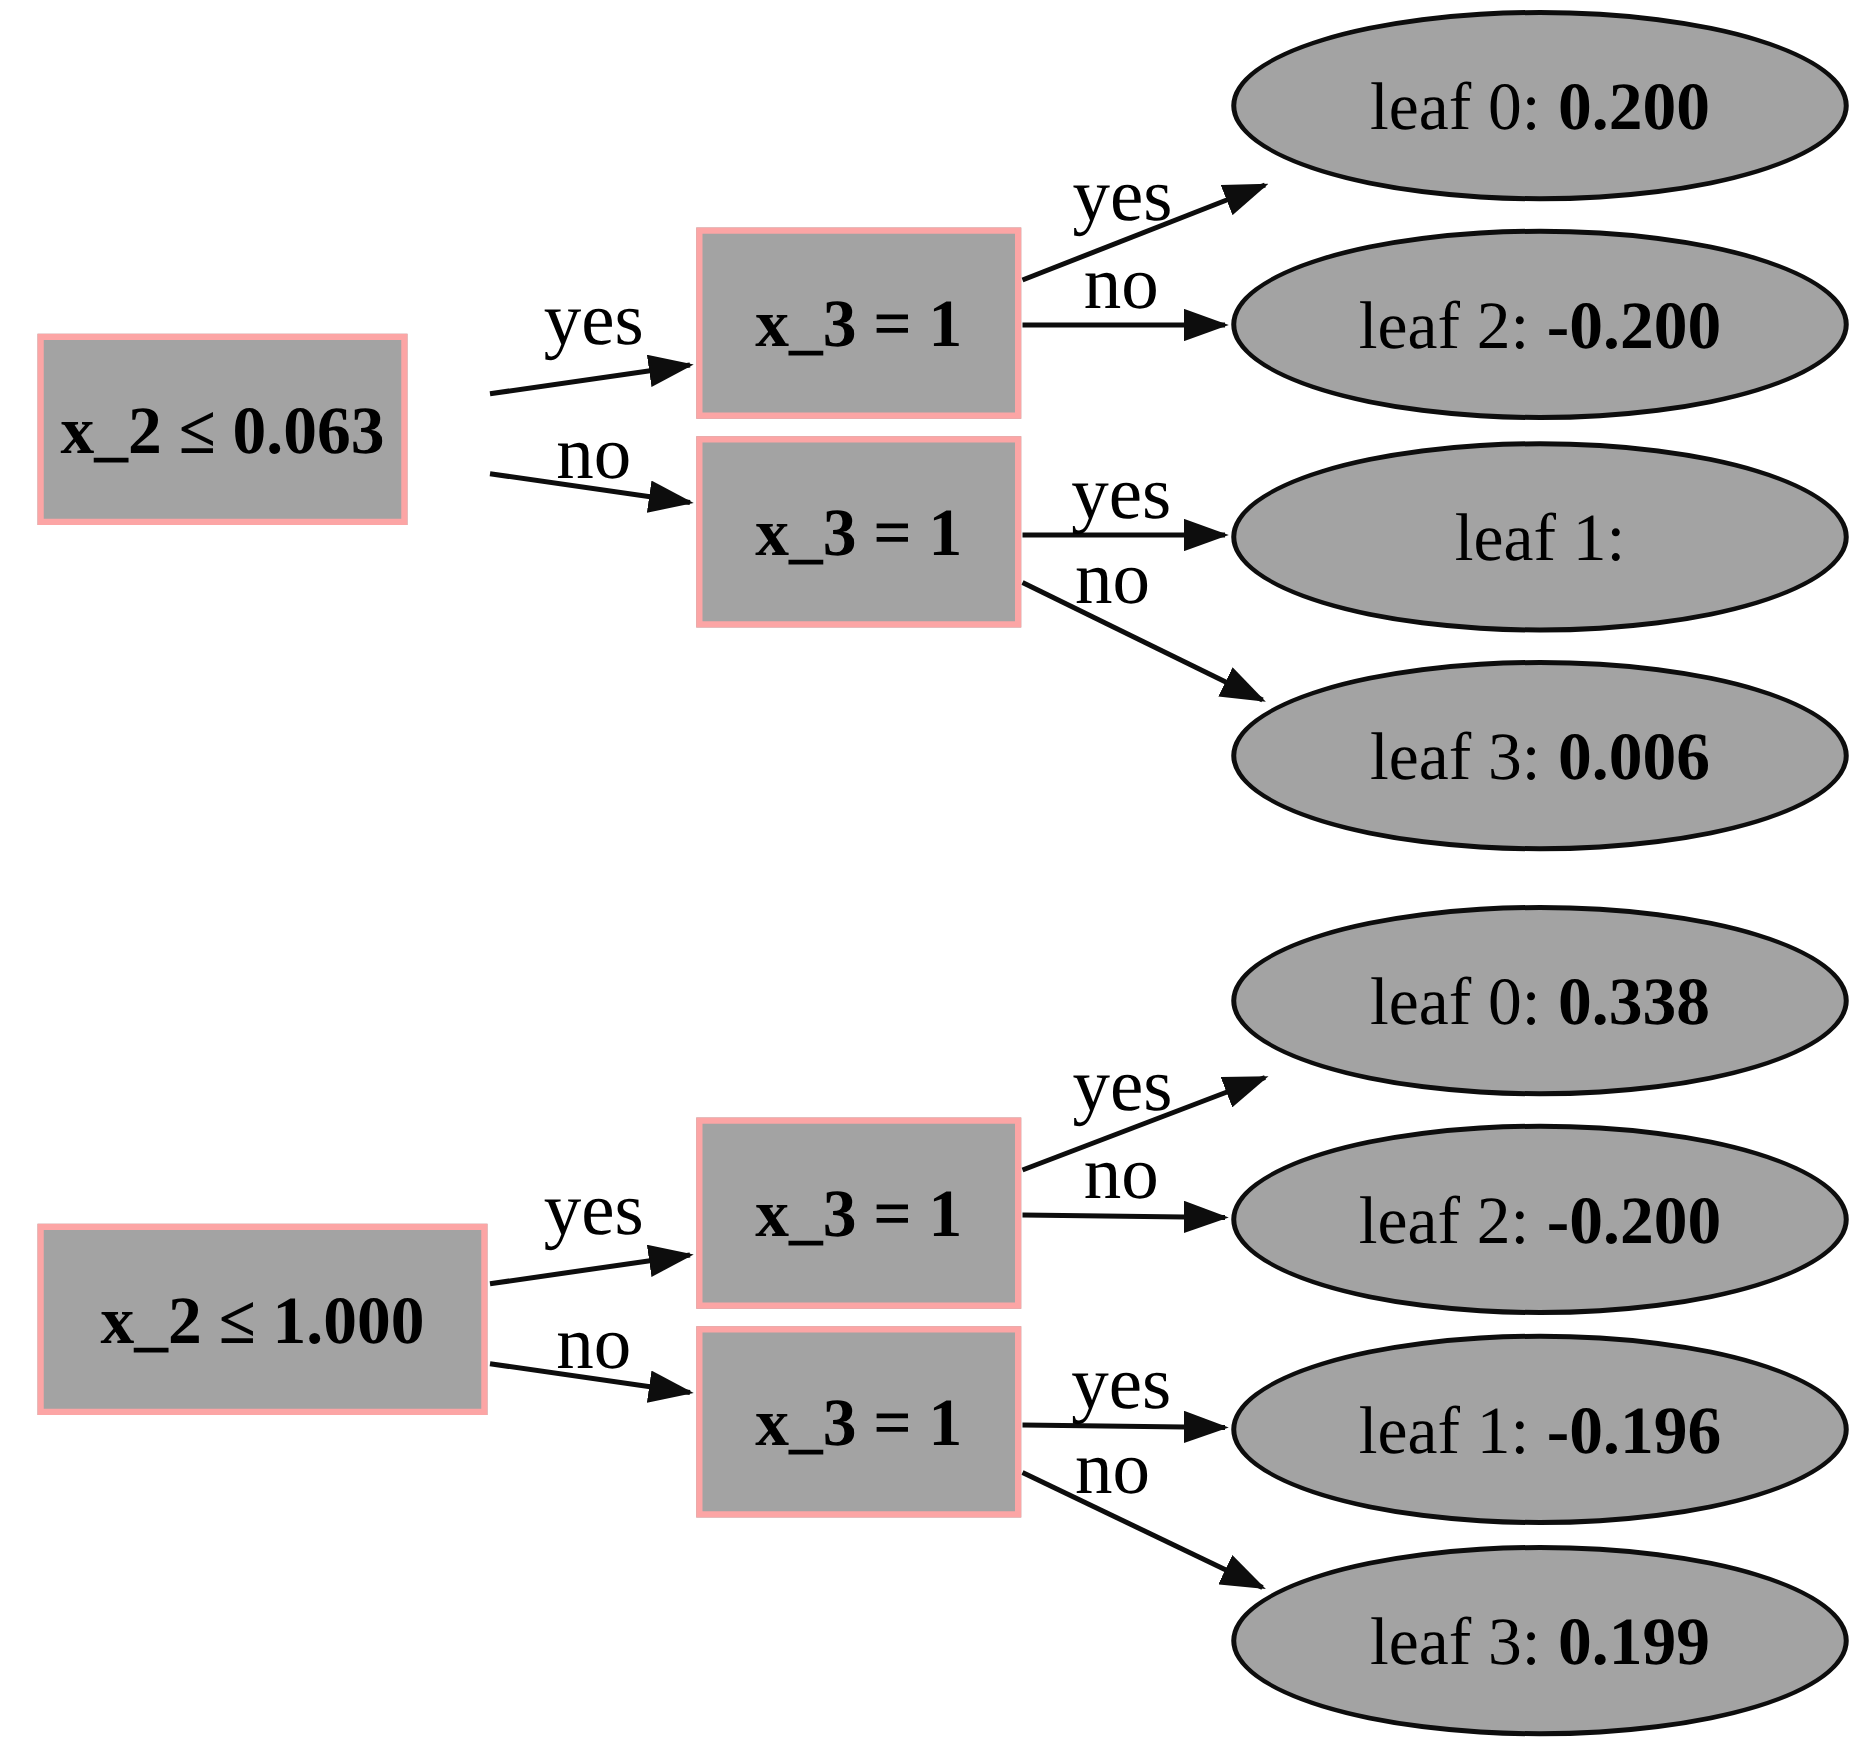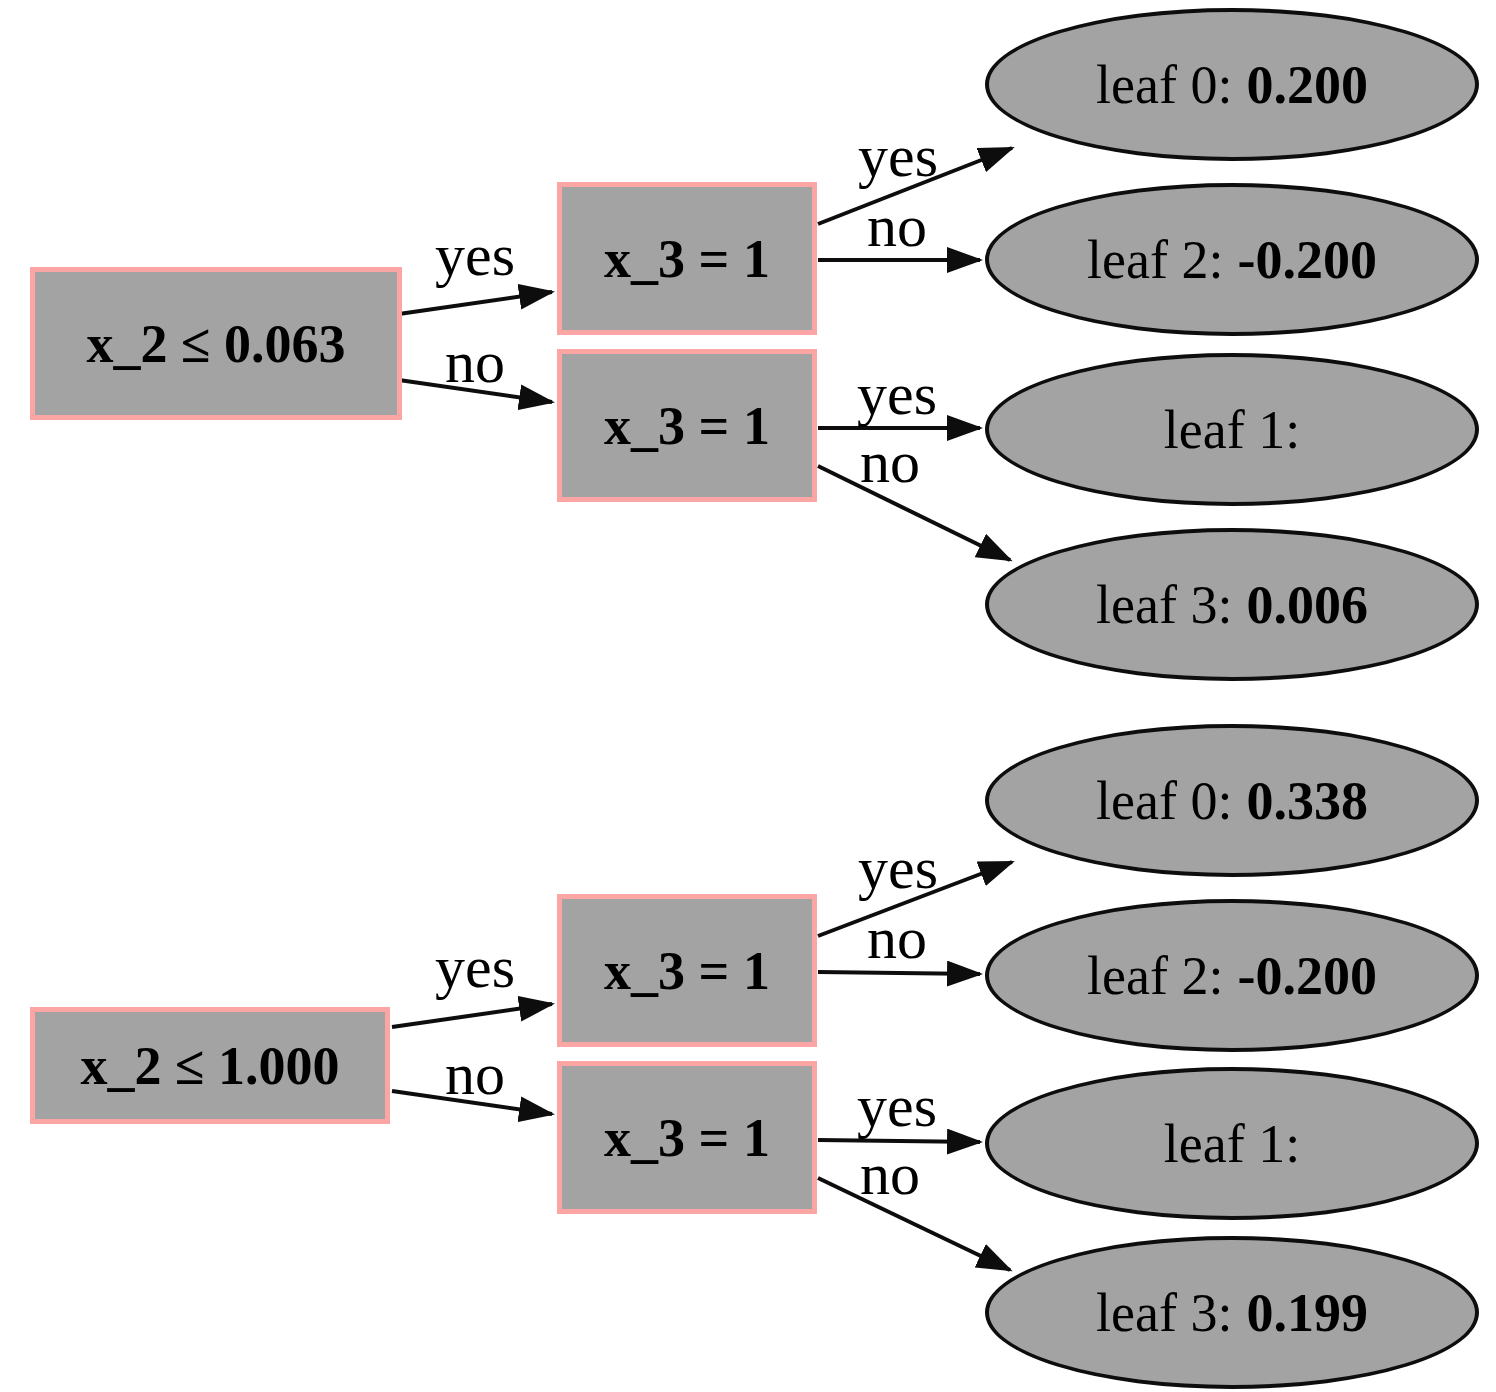--- a/index.html
+++ b/index.html
@@ -53,21 +53,21 @@
     <line x1="818" y1="466" x2="1010" y2="560" stroke="#0d0d0d" stroke-width="4" marker-end="url(#arrowhead)"></line>
 
     <line x1="392" y1="1027" x2="552" y2="1004" stroke="#0d0d0d" stroke-width="4" marker-end="url(#arrowhead)"></line>
     <line x1="392" y1="1091" x2="552" y2="1114" stroke="#0d0d0d" stroke-width="4" marker-end="url(#arrowhead)"></line>
     <line x1="818" y1="936" x2="1012" y2="862" stroke="#0d0d0d" stroke-width="4" marker-end="url(#arrowhead)"></line>
     <line x1="818" y1="972" x2="980" y2="974" stroke="#0d0d0d" stroke-width="4" marker-end="url(#arrowhead)"></line>
     <line x1="818" y1="1140" x2="980" y2="1142" stroke="#0d0d0d" stroke-width="4" marker-end="url(#arrowhead)"></line>
     <line x1="818" y1="1178" x2="1010" y2="1270" stroke="#0d0d0d" stroke-width="4" marker-end="url(#arrowhead)"></line>
   </svg>
 
-  <div class="node rect" style="left:30px;top:267px;width:372px;height:153px">
+  <div class="node rect" style="left:30px;top:267px;width:296px;height:153px">
     <span class="split-label">x_2 ≤ 0.063</span>
   </div>
 
   <div class="node rect" style="left:557px;top:182px;width:260px;height:153px">
     <span class="split-label">x_3 = 1</span>
   </div>
 
   <div class="node rect" style="left:557px;top:349px;width:260px;height:153px">
     <span class="split-label">x_3 = 1</span>
   </div>
@@ -91,21 +91,21 @@
     <span class="leaf-value">0.006</span>
   </div>
 
   <div class="edge-label" style="left:475px;top:255px">yes</div>
   <div class="edge-label" style="left:475px;top:362px">no</div>
   <div class="edge-label" style="left:898px;top:156px">yes</div>
   <div class="edge-label" style="left:897px;top:226px">no</div>
   <div class="edge-label" style="left:897px;top:394px">yes</div>
   <div class="edge-label" style="left:890px;top:462px">no</div>
 
-  <div class="node rect" style="left:30px;top:1007px;width:360px;height:117px">
+  <div class="node rect" style="left:30px;top:979px;width:360px;height:153px">
     <span class="split-label">x_2 ≤ 1.000</span>
   </div>
 
   <div class="node rect" style="left:557px;top:894px;width:260px;height:153px">
     <span class="split-label">x_3 = 1</span>
   </div>
 
   <div class="node rect" style="left:557px;top:1061px;width:260px;height:153px">
     <span class="split-label">x_3 = 1</span>
   </div>
@@ -115,20 +115,21 @@
     <span class="leaf-value">0.338</span>
   </div>
 
   <div class="node ellipse leaf-text" style="left:985px;top:899px;width:494px;height:153px">
     <span class="leaf-prefix">leaf 2:</span>
     <span class="leaf-value">-0.200</span>
   </div>
 
   <div class="node ellipse leaf-text" style="left:985px;top:1067px;width:494px;height:153px">
     <span class="leaf-prefix">leaf 1:</span>
+    <span class="leaf-value">-0.196</span>
   </div>
 
   <div class="node ellipse leaf-text" style="left:985px;top:1236px;width:494px;height:153px">
     <span class="leaf-prefix">leaf 3:</span>
     <span class="leaf-value">0.199</span>
   </div>
 
   <div class="edge-label" style="left:475px;top:967px">yes</div>
   <div class="edge-label" style="left:475px;top:1074px">no</div>
   <div class="edge-label" style="left:898px;top:868px">yes</div>

